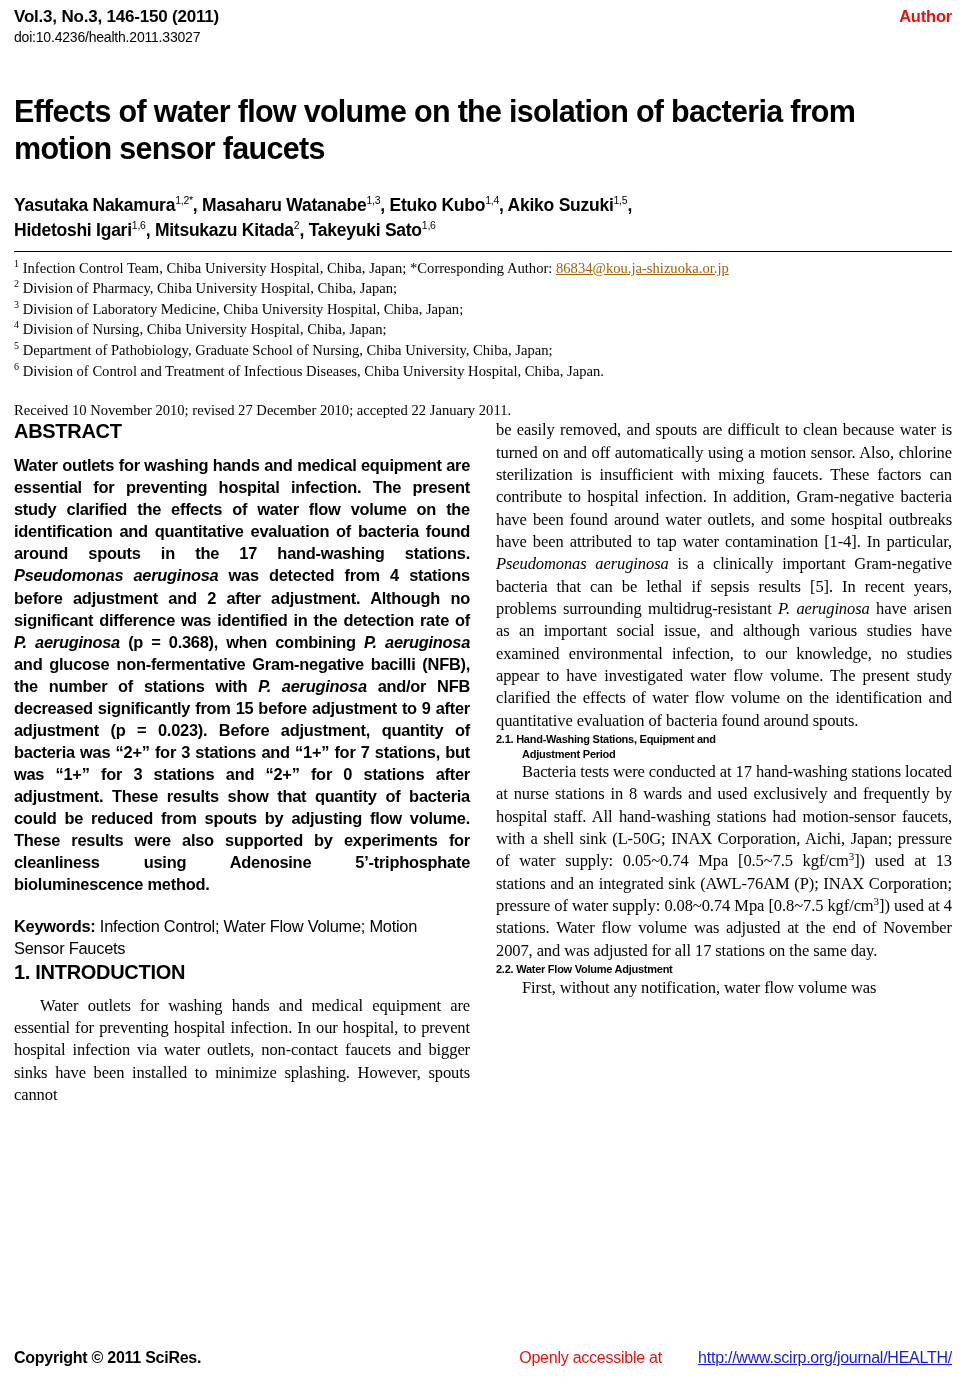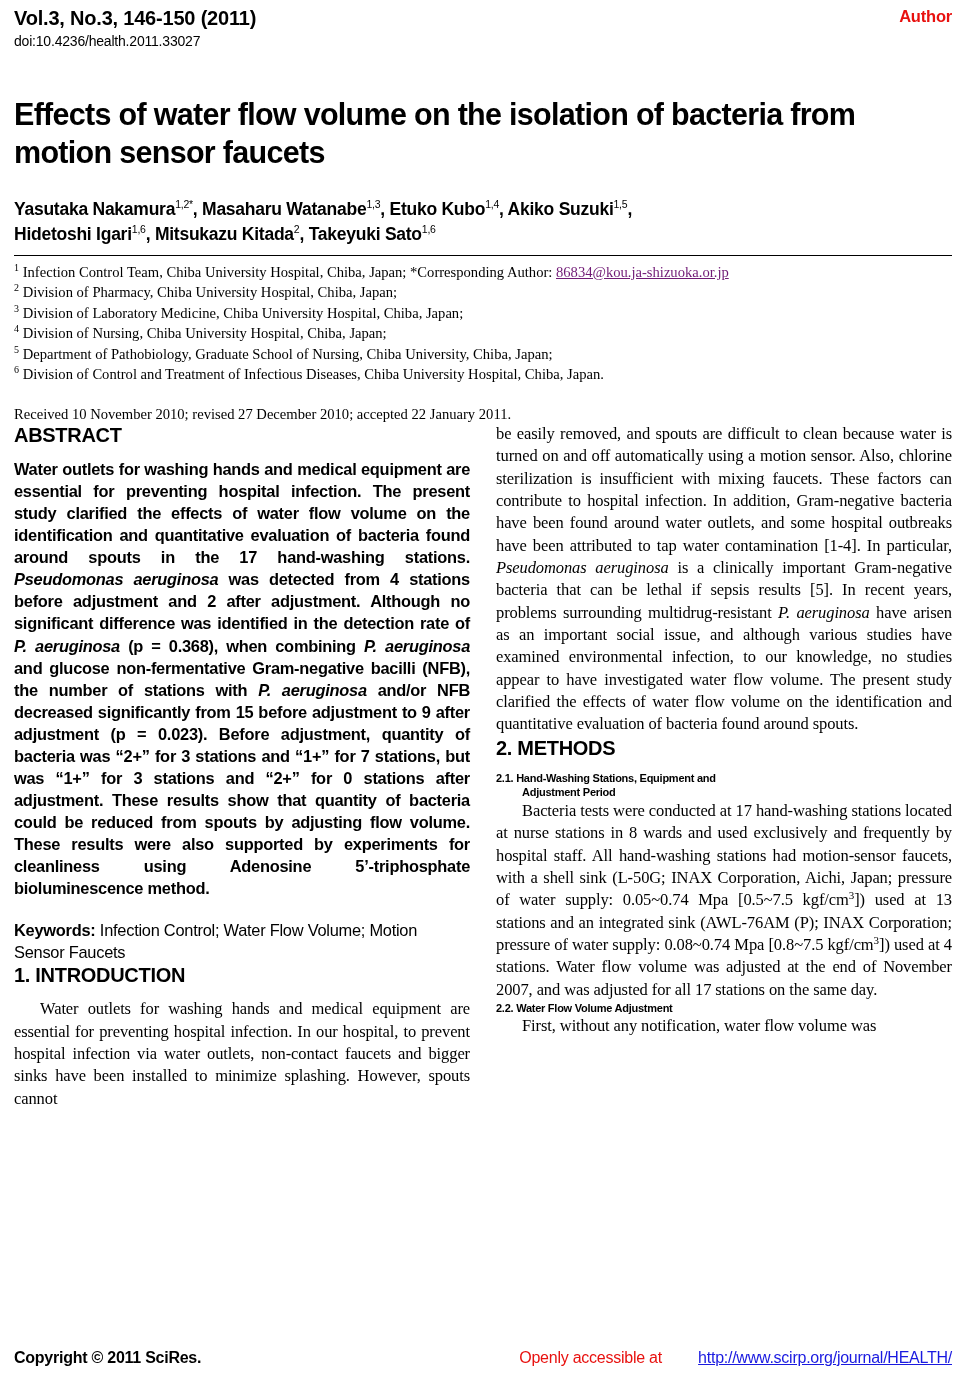--- a/index.html
+++ b/index.html
@@ -27,21 +27,21 @@
   .runhead {
     display: flex;
     justify-content: space-between;
     align-items: flex-start;
     padding-top: 6px;
   }
   .runhead-left {
     font-family: "Liberation Sans", sans-serif;
   }
   .volline {
-    font-size: 20px;
+    font-size: 17px;
     font-weight: bold;
     letter-spacing: -0.2px;
     line-height: 1.28;
   }
   .doiline {
     font-size: 14px;
     font-weight: normal;
     line-height: 1.35;
     letter-spacing: -0.2px;
   }
@@ -93,21 +93,21 @@
     font-size: 14.6px;
     line-height: 1.41;
     margin-top: 6px;
   }
   .affil sup {
     font-size: 10px;
     vertical-align: super;
     line-height: 0;
   }
   .maillink {
-    color: #701a75;
+    color: #a16207;
     text-decoration: underline;
   }
 
   .received {
     font-size: 14.6px;
     margin-top: 21px;
   }
 
   
   .columns {
@@ -247,21 +247,20 @@
       <p class="keywords"><b>Keywords:</b><span> Infection Control; Water Flow Volume; Motion Sensor Faucets</span></p>
 
       <h2 class="sec gap-sec">1. INTRODUCTION</h2>
 
       <p class="body">Water outlets for washing hands and medical equipment are essential for preventing hospital infection. In our hospital, to prevent hospital infection via water outlets, non-contact faucets and bigger sinks have been installed to minimize splashing. However, spouts cannot</p>
     </div>
 
     <div class="col">
       <p class="body noindent">be easily removed, and spouts are difficult to clean because water is turned on and off automatically using a motion sensor. Also, chlorine sterilization is insufficient with mixing faucets. These factors can contribute to hospital infection. In addition, Gram-negative bacteria have been found around water outlets, and some hospital outbreaks have been attributed to tap water contamination [1-4]. In particular, <i>Pseudomonas aeruginosa</i> is a clinically important Gram-negative bacteria that can be lethal if sepsis results [5]. In recent years, problems surrounding multidrug-resistant <i>P. aeruginosa</i> have arisen as an important social issue, and although various studies have examined environmental infection, to our knowledge, no studies appear to have investigated water flow volume. The present study clarified the effects of water flow volume on the identification and quantitative evaluation of bacteria found around spouts.</p>
 
-      <h2 class="sec gap-sec">2. METHODS</h2>
 
       <h3 class="subsec gap-sub"><span>2.1. Hand-Washing Stations, Equipment and</span><span class="cont">Adjustment Period</span></h3>
 
       <p class="body gap-p">Bacteria tests were conducted at 17 hand-washing stations located at nurse stations in 8 wards and used exclusively and frequently by hospital staff. All hand-washing stations had motion-sensor faucets, with a shell sink (L-50G; INAX Corporation, Aichi, Japan; pressure of water supply: 0.05~0.74 Mpa [0.5~7.5 kgf/cm<sup>3</sup>]) used at 13 stations and an integrated sink (AWL-76AM (P); INAX Corporation; pressure of water supply: 0.08~0.74 Mpa [0.8~7.5 kgf/cm<sup>3</sup>]) used at 4 stations. Water flow volume was adjusted at the end of November 2007, and was adjusted for all 17 stations on the same day.</p>
 
       <h3 class="subsec gap-sub">2.2. Water Flow Volume Adjustment</h3>
 
       <p class="body gap-p">First, without any notification, water flow volume was</p>
     </div>
   </div>

